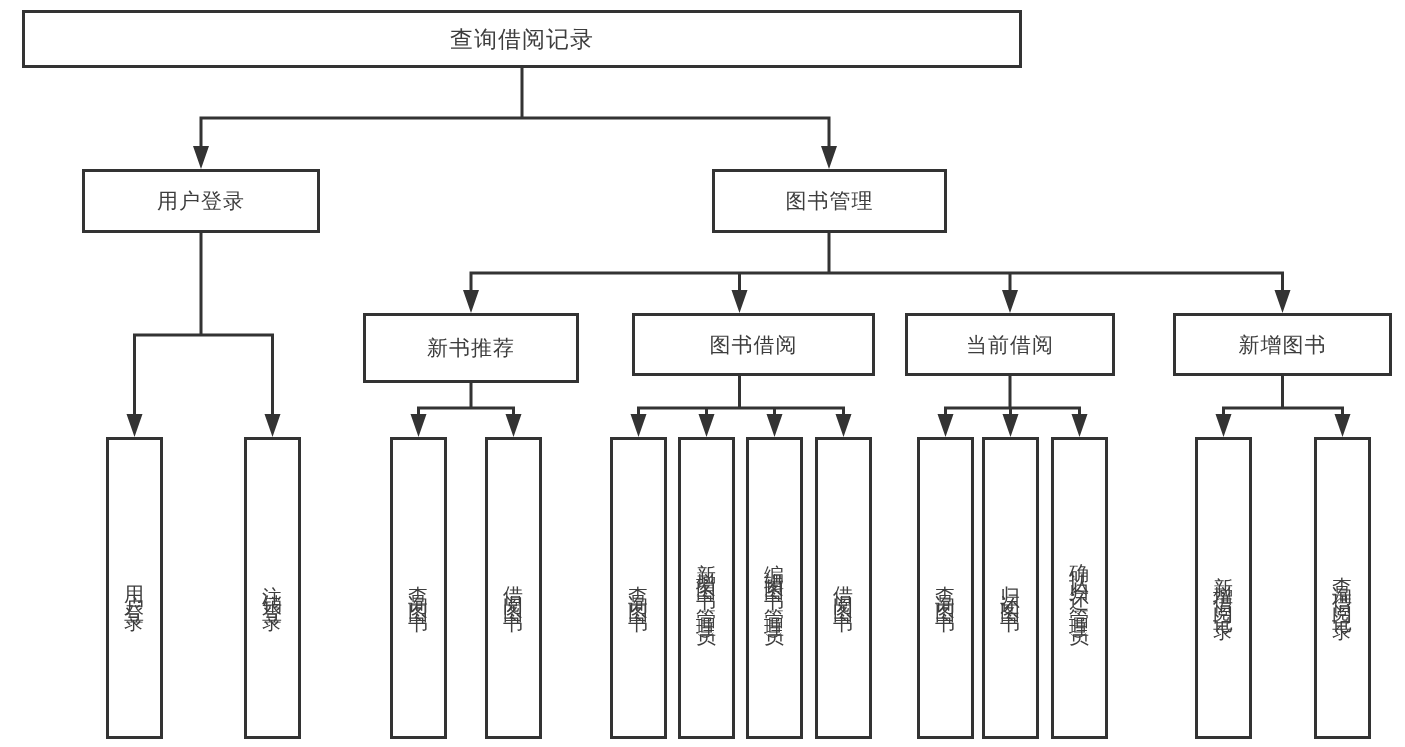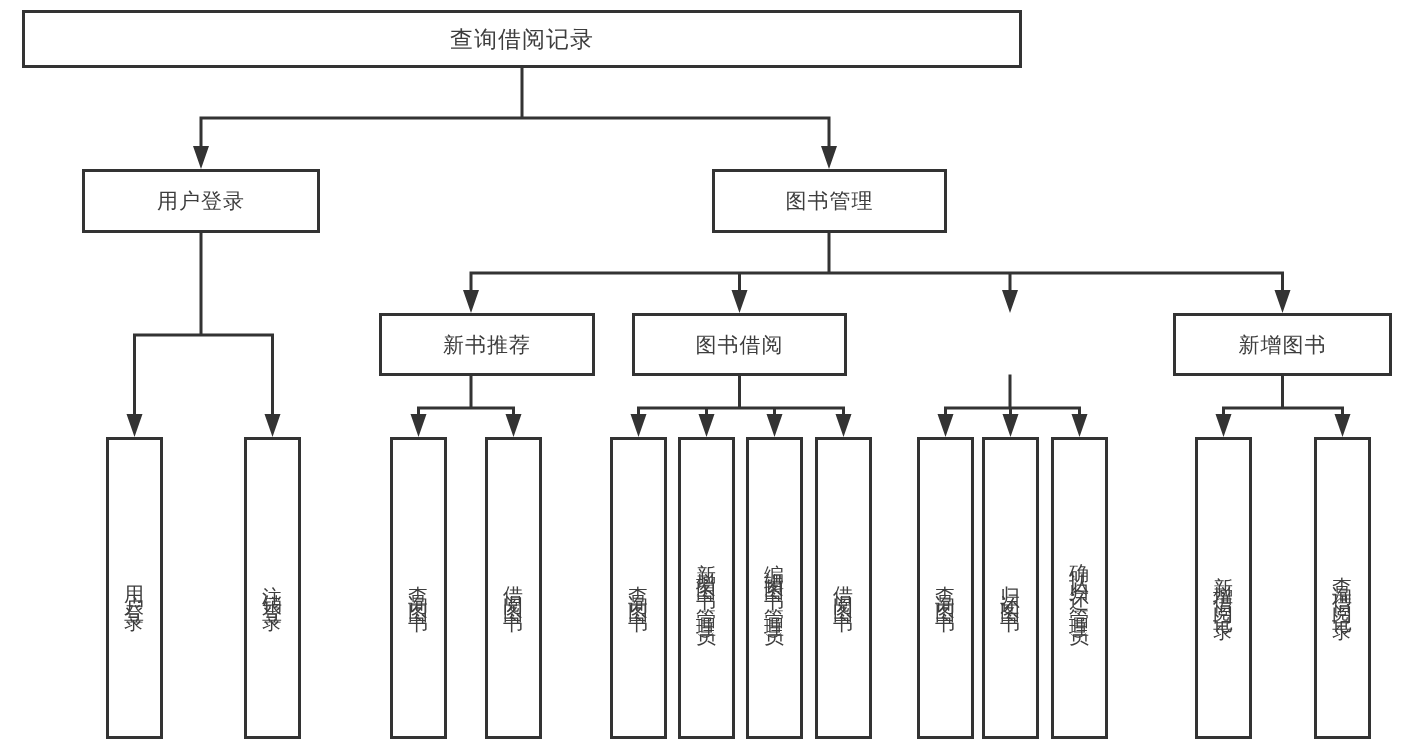--- a/index.html
+++ b/index.html
@@ -9,22 +9,22 @@
   .box{position:absolute;box-sizing:border-box;border:3px solid var(--line,#333);
        background:#fff;display:flex;align-items:center;justify-content:center;z-index:1;}
   .hlabel{font-size:21px;color:var(--text,#3d3d3d);letter-spacing:1px;white-space:nowrap;}
   .rootlabel{font-size:23px;}
   .vlabel{writing-mode:vertical-rl;text-orientation:mixed;line-height:1;
           font-size:20px;letter-spacing:9px;color:var(--text,#3d3d3d);}
   
   #n-root{left:22px;top:10px;width:1000px;height:58px;}
   #n-user-login{left:82px;top:169px;width:238px;height:64px;}
   #n-book-mgmt{left:712px;top:169px;width:235px;height:64px;}
-  #n-new-book{left:379px;top:313px;width:216px;height:63px;}
-  #n-book-borrow{left:632px;top:313px;width:215px;height:63px;}
+  #n-new-book{left:363px;top:313px;width:216px;height:70px;}
+  #n-book-borrow{left:632px;top:313px;width:243px;height:63px;}
   #n-cur-borrow{left:905px;top:313px;width:210px;height:63px;}
   #n-borrow-rec{left:1173px;top:313px;width:219px;height:63px;}
   .leaf{top:437px;width:57px;height:302px;}
   #l-0{left:106px;} #l-1{left:244px;}
   #l-2{left:390px;} #l-3{left:485px;}
   #l-4{left:610px;} #l-5{left:678px;} #l-6{left:746px;} #l-7{left:815px;}
   #l-8{left:917px;} #l-9{left:982px;} #l-10{left:1051px;}
   #l-11{left:1195px;} #l-12{left:1314px;}
   #watermark{position:absolute;left:1188px;top:714px;z-index:3;
              font-size:18px;letter-spacing:0.5px;color:var(--wm,#a8a8a8);white-space:nowrap;}
@@ -48,20 +48,23 @@
   </div>
   <div class="box" id="n-book-mgmt">
     <span class="hlabel">图书管理</span>
   </div>
 
   <div class="box" id="n-new-book">
     <span class="hlabel">新书推荐</span>
   </div>
   <div class="box" id="n-book-borrow">
     <span class="hlabel">图书借阅</span>
+  </div>
+  <div class="box" id="n-cur-borrow">
+    <span class="hlabel">当前借阅</span>
   </div>
   <div class="box" id="n-borrow-rec">
     <span class="hlabel">新增图书</span>
   </div>
 
   <div class="box leaf" id="l-0">
     <span class="vlabel">用户登录</span>
   </div>
   <div class="box leaf" id="l-1">
     <span class="vlabel">注销登录</span>

